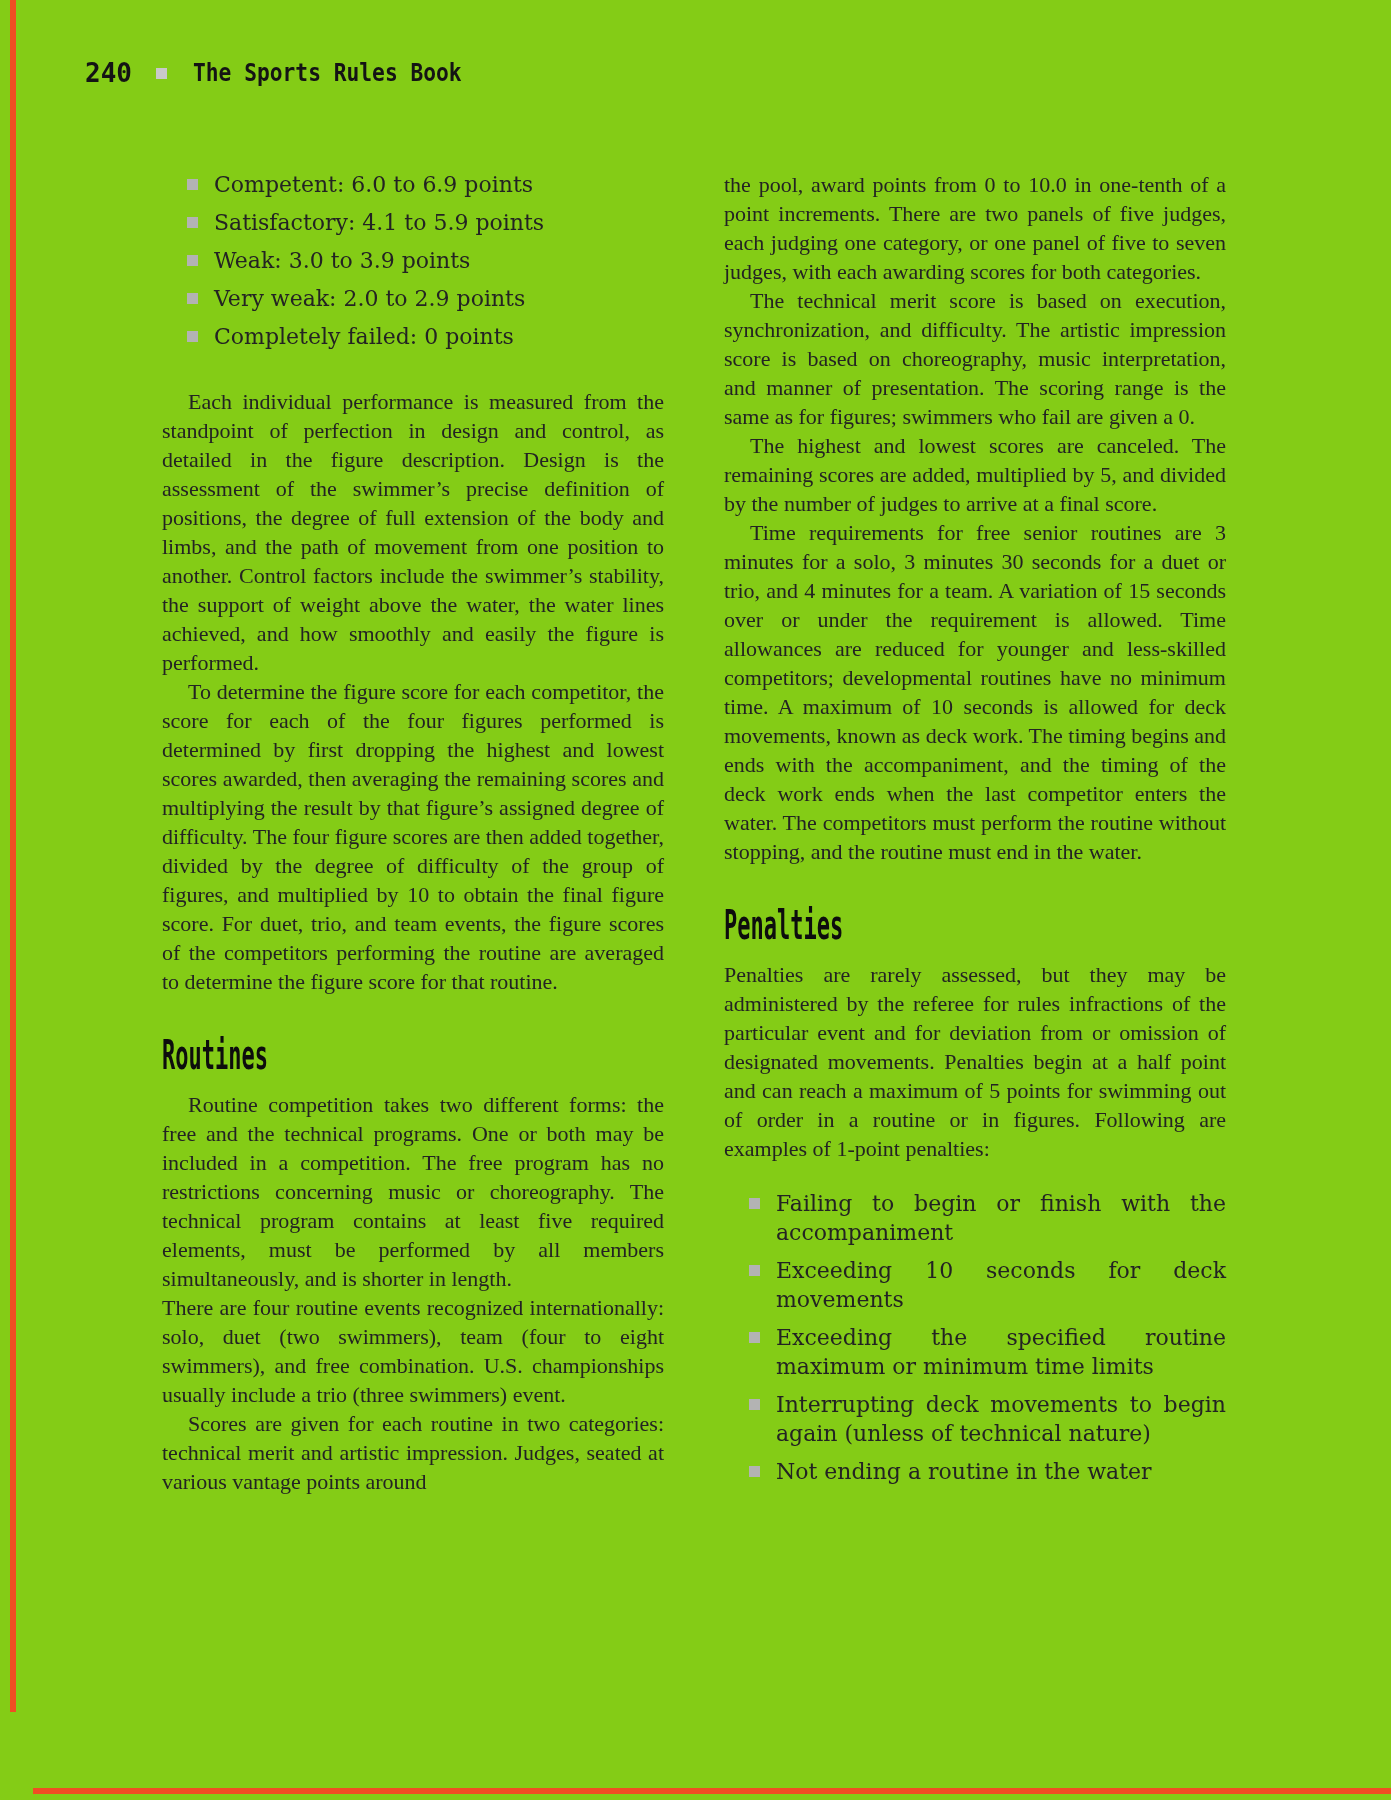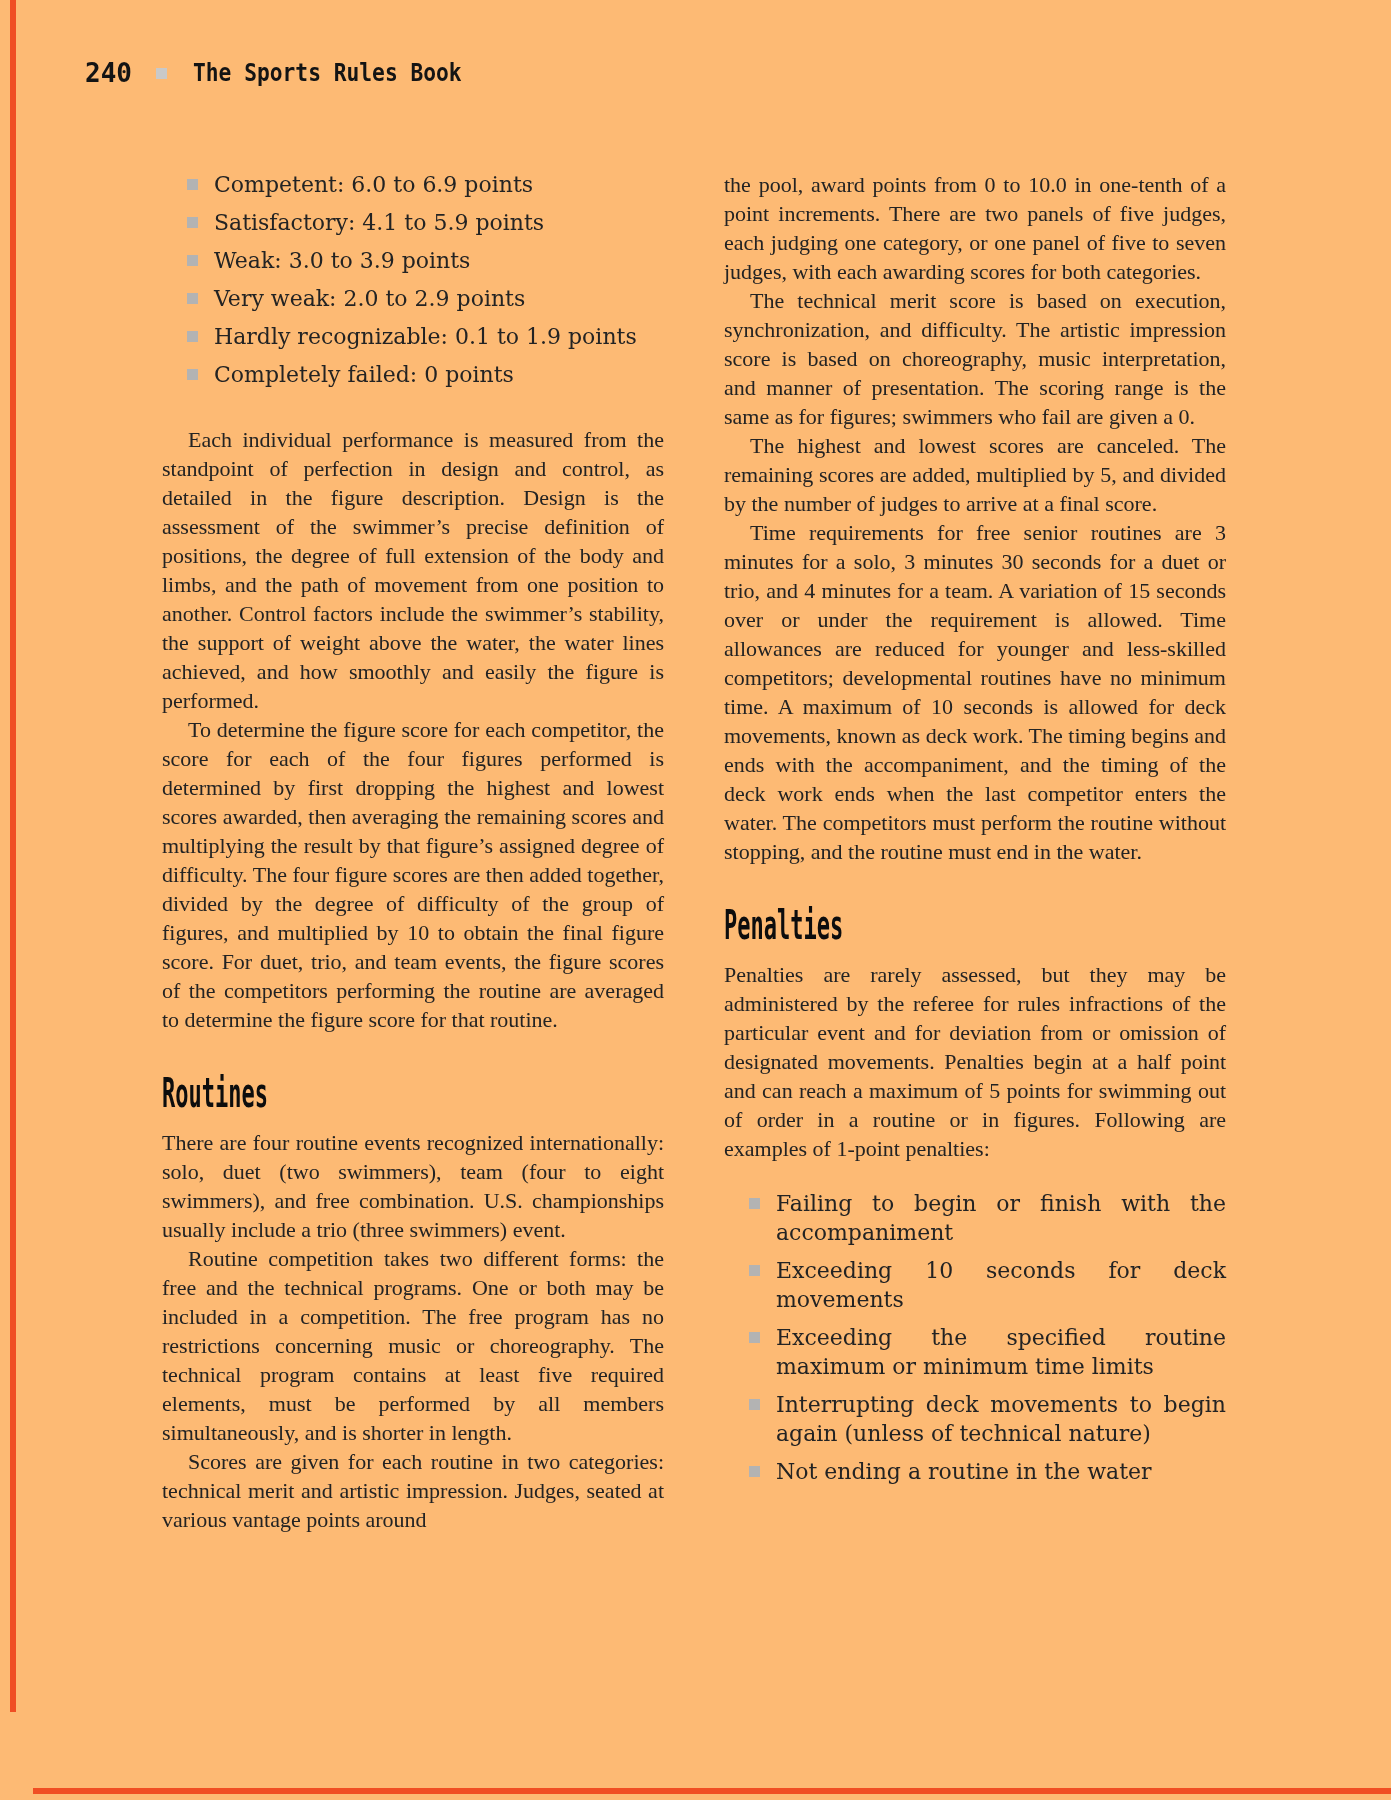--- a/index.html
+++ b/index.html
@@ -1,21 +1,21 @@
 <!DOCTYPE html>
 <html><head>
 <meta charset="utf-8">
 <style>
   html, body { margin: 0; padding: 0; background: #ffffff; }
 
   .page {
     position: relative;
     width: 1391px;
     height: 1800px;
-    background: #fdba74;
+    background: #84cc16;
     overflow: hidden;
     font-family: "DejaVu Serif", serif;
     color: #232323;
   }
 
   
   .accent-v {
     position: absolute;
     left: 10px; top: 0;
     width: 6px; height: 1712px;
@@ -134,35 +134,34 @@
         <div class="bullet-item">
           <span class="bullet-square"></span>
           <span>Weak: 3.0 to 3.9 points</span>
         </div>
         <div class="bullet-item">
           <span class="bullet-square"></span>
           <span>Very weak: 2.0 to 2.9 points</span>
         </div>
         <div class="bullet-item">
           <span class="bullet-square"></span>
-          <span>Hardly recognizable: 0.1 to 1.9 points</span>
         </div>
         <div class="bullet-item">
           <span class="bullet-square"></span>
           <span>Completely failed: 0 points</span>
         </div>
       </div>
 
       <p class="para ind">Each individual performance is measured from the standpoint of perfection in design and control, as detailed in the figure description. Design is the assessment of the swimmer’s precise definition of positions, the degree of full extension of the body and limbs, and the path of movement from one position to another. Control factors include the swimmer’s stability, the support of weight above the water, the water lines achieved, and how smoothly and easily the figure is performed.</p>
       <p class="para ind">To determine the figure score for each competitor, the score for each of the four figures performed is determined by first dropping the highest and lowest scores awarded, then averaging the remaining scores and multiplying the result by that figure’s assigned degree of difficulty. The four figure scores are then added together, divided by the degree of difficulty of the group of figures, and multiplied by 10 to obtain the final figure score. For duet, trio, and team events, the figure scores of the competitors performing the routine are averaged to determine the figure score for that routine.</p>
 
       <h2 class="section-heading">Routines</h2>
 
+      <p class="para ind">Routine competition takes two different forms: the free and the technical programs. One or both may be included in a competition. The free program has no restrictions concerning music or choreography. The technical program contains at least five required elements, must be performed by all members simultaneously, and is shorter in length.</p>
       <p class="para">There are four routine events recognized internationally: solo, duet (two swimmers), team (four to eight swimmers), and free combination. U.S. championships usually include a trio (three swimmers) event.</p>
-      <p class="para ind">Routine competition takes two different forms: the free and the technical programs. One or both may be included in a competition. The free program has no restrictions concerning music or choreography. The technical program contains at least five required elements, must be performed by all members simultaneously, and is shorter in length.</p>
       <p class="para ind">Scores are given for each routine in two categories: technical merit and artistic impression. Judges, seated at various vantage points around</p>
 
     </div>
 
     <div class="col">
 
       <p class="para">the pool, award points from 0 to 10.0 in one-tenth of a point increments. There are two panels of five judges, each judging one category, or one panel of five to seven judges, with each awarding scores for both categories.</p>
       <p class="para ind">The technical merit score is based on execution, synchronization, and difficulty. The artistic impression score is based on choreography, music interpretation, and manner of presentation. The scoring range is the same as for figures; swimmers who fail are given a 0.</p>
       <p class="para ind">The highest and lowest scores are canceled. The remaining scores are added, multiplied by 5, and divided by the number of judges to arrive at a final score.</p>
       <p class="para ind">Time requirements for free senior routines are 3 minutes for a solo, 3 minutes 30 seconds for a duet or trio, and 4 minutes for a team. A variation of 15 seconds over or under the requirement is allowed. Time allowances are reduced for younger and less-skilled competitors; developmental routines have no minimum time. A maximum of 10 seconds is allowed for deck movements, known as deck work. The timing begins and ends with the accompaniment, and the timing of the deck work ends when the last competitor enters the water. The competitors must perform the routine without stopping, and the routine must end in the water.</p>

